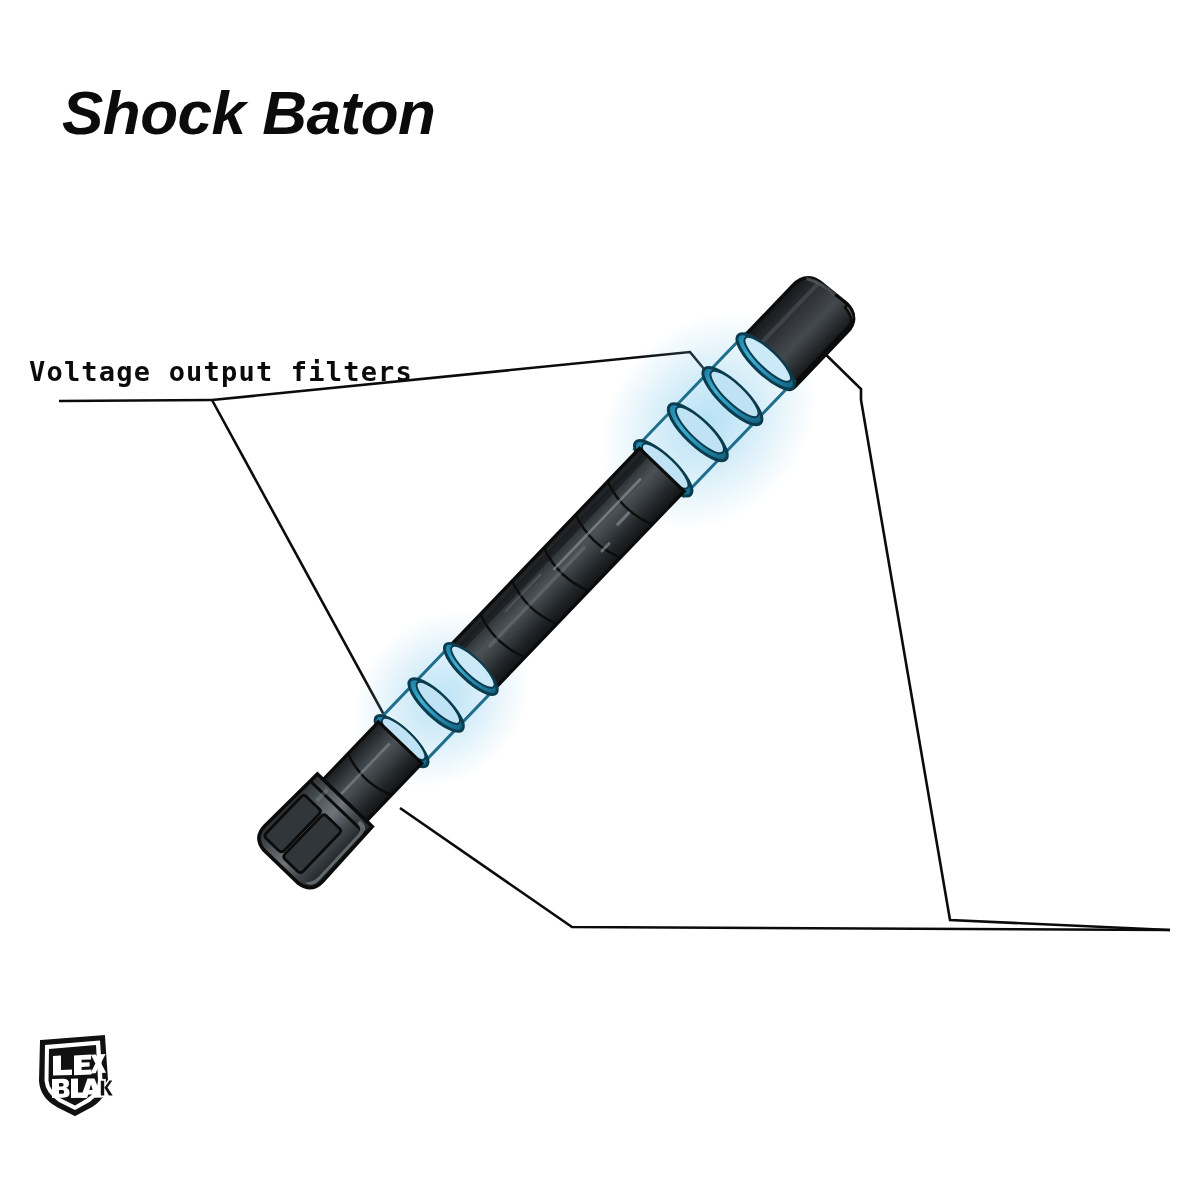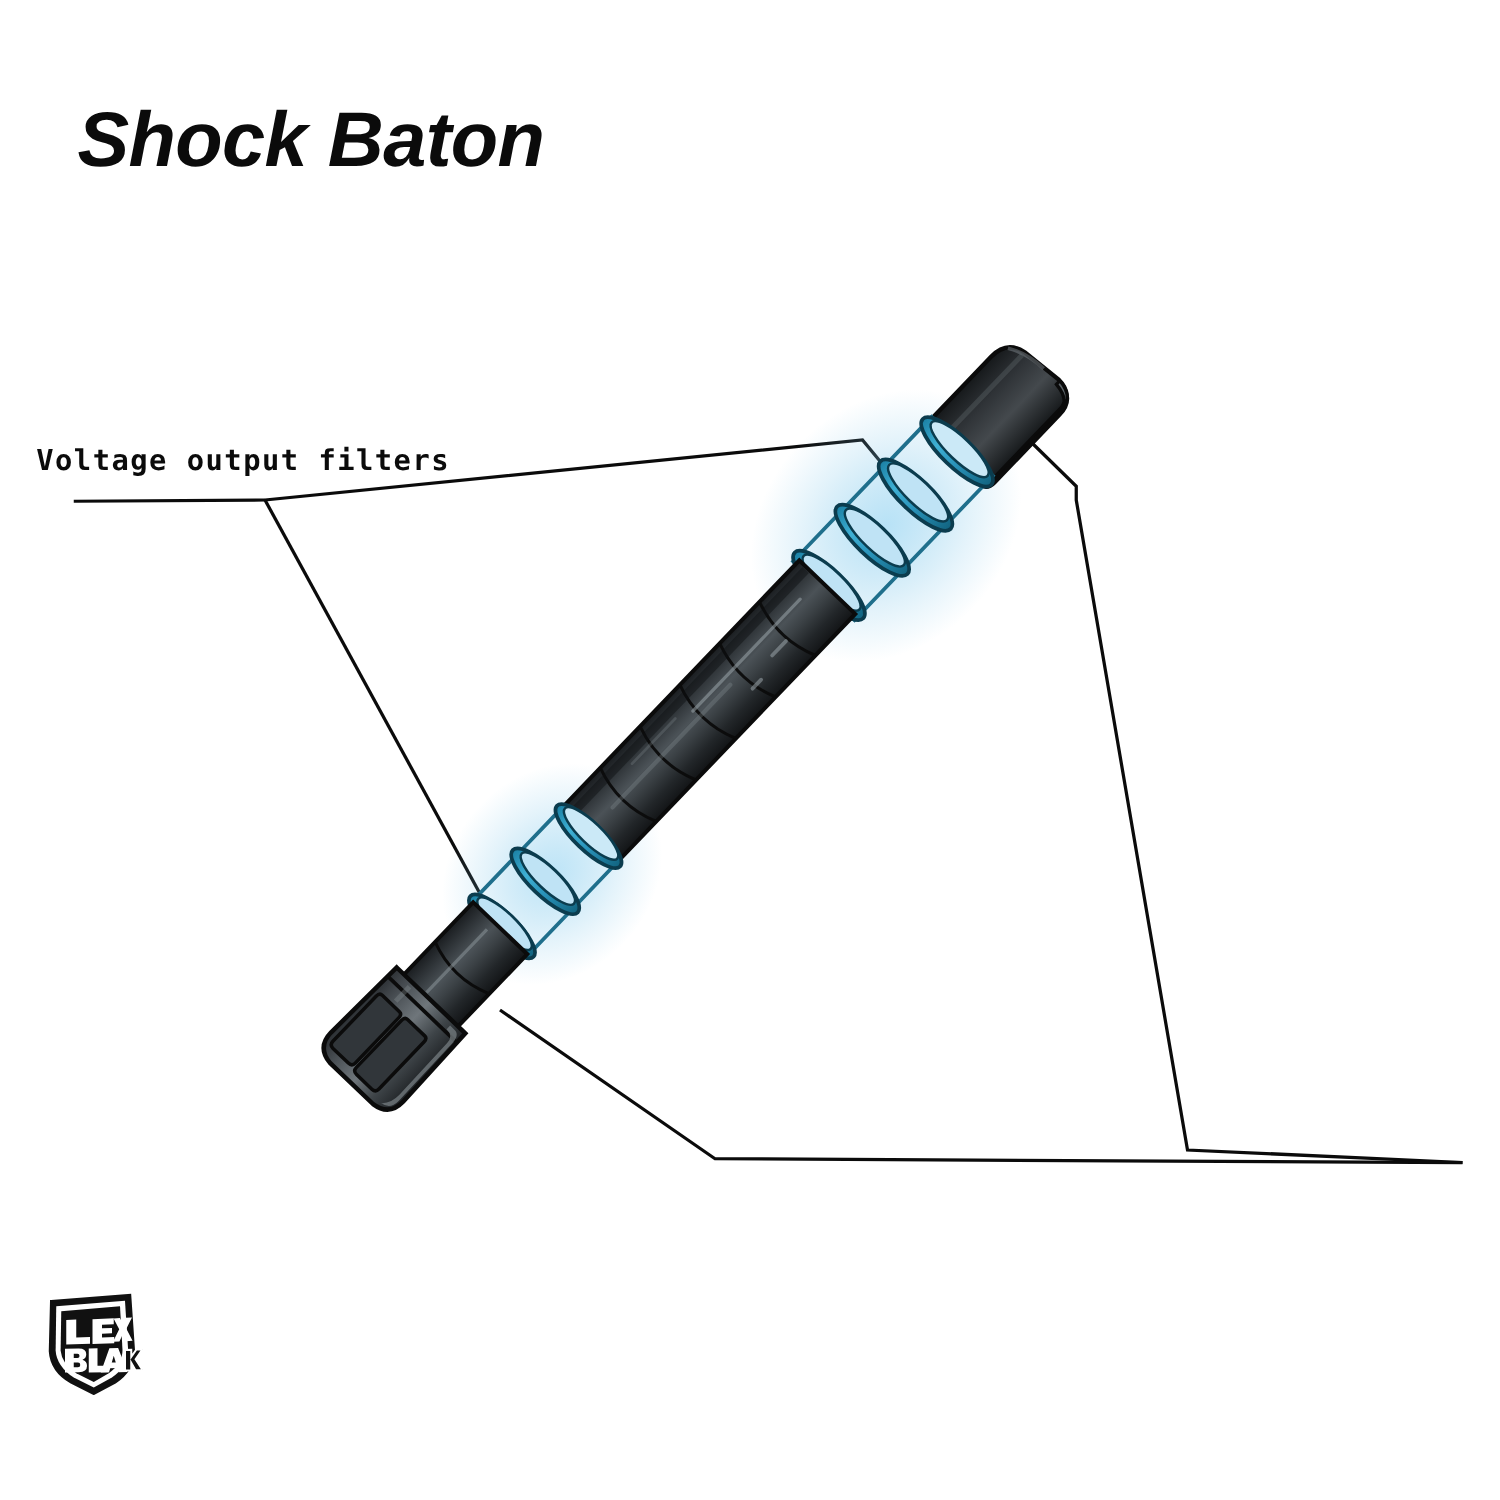--- a/index.html
+++ b/index.html
@@ -41,21 +41,21 @@
     position: absolute;
     font-family: "DejaVu Sans Mono", "Liberation Mono", monospace;
     font-weight: bold;
     color: #0b0b0b;
     white-space: nowrap;
     line-height: 1;
   }
   #label-filters {
     left: 29px;
     top: 358px;
-    font-size: 23px;
+    font-size: 27px;
     letter-spacing: 1.2px;
   }
   #label-ports {
     left: 668px;
     top: 942px;
     font-size: 23px;
     letter-spacing: 1.8px;
   }
   .logo-wrap {
     position: absolute;

